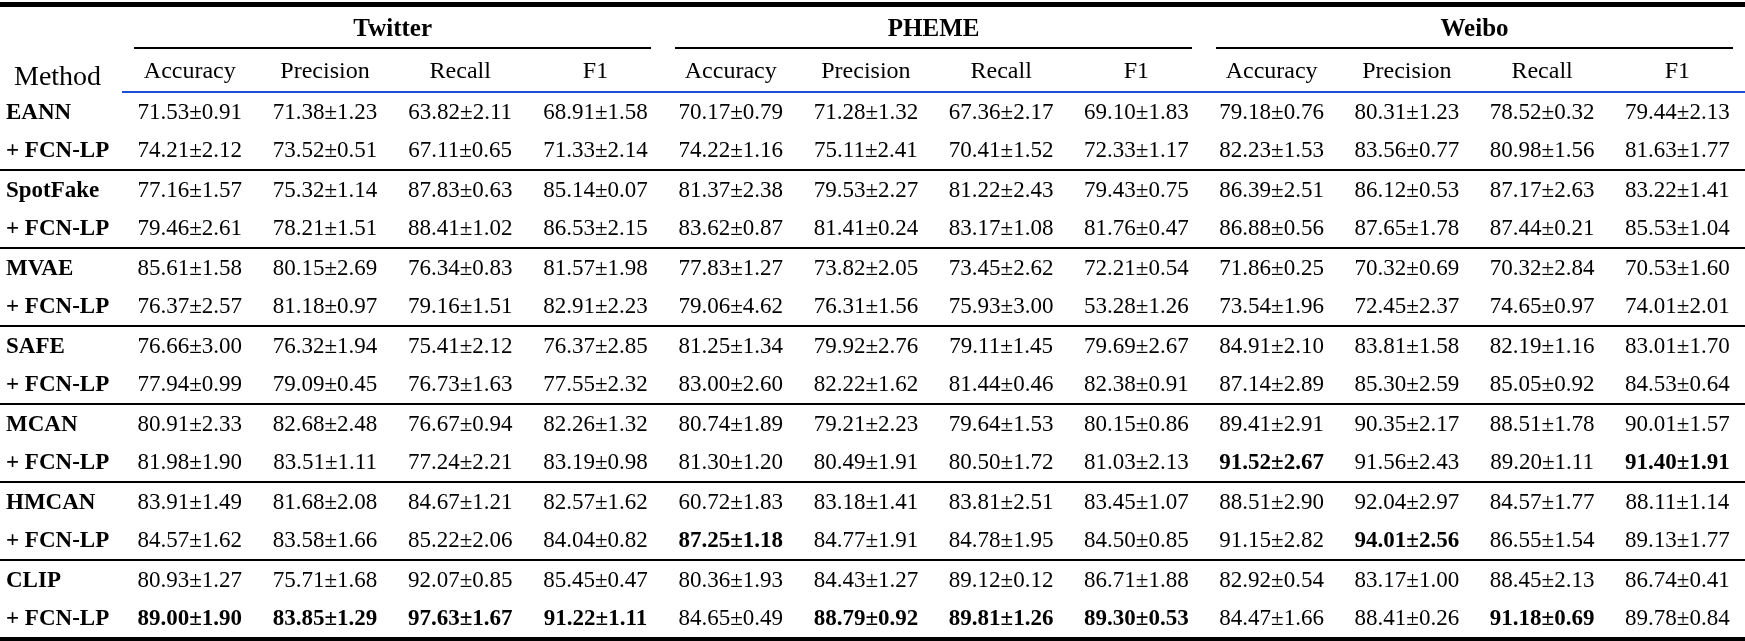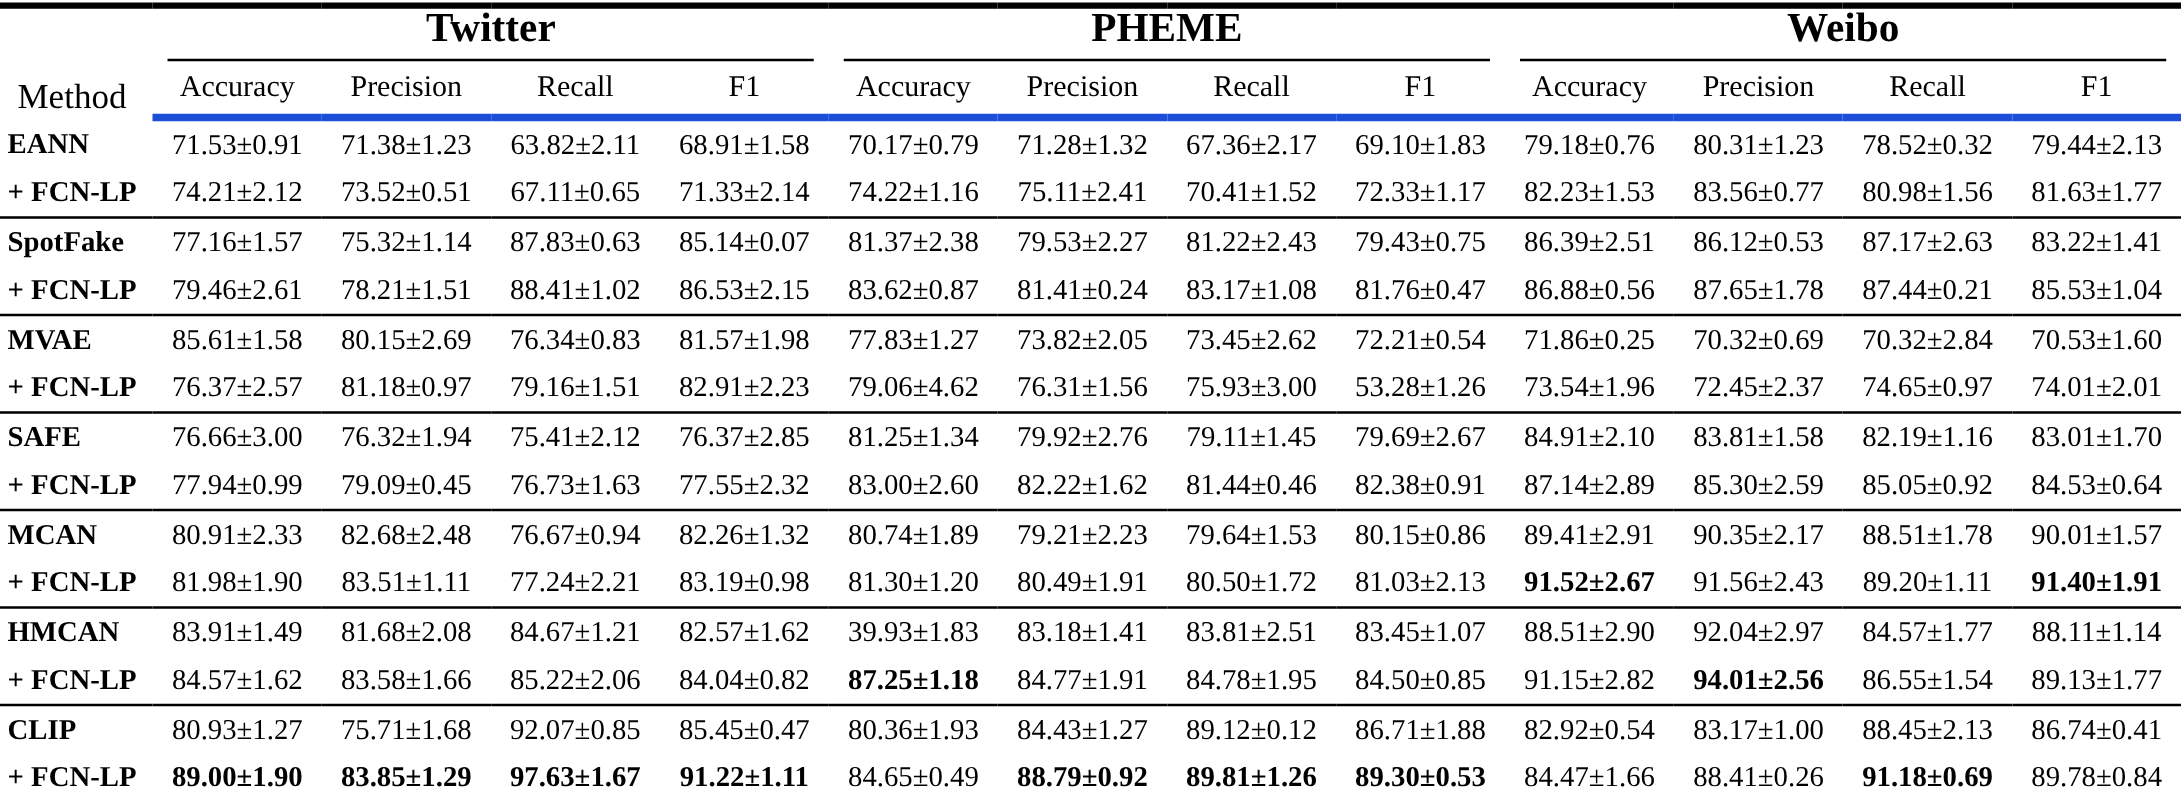--- a/index.html
+++ b/index.html
@@ -37,33 +37,33 @@
 
   
   th.method-head {
     text-align: left;
     padding-left: 14px;
     font-size: 28px;
   }
   tr.group-row th { height: 42px; vertical-align: bottom; }
   .group-label {
     font-weight: bold;
-    font-size: 33px;
+    font-size: 25px;
     line-height: 1;
     padding-bottom: 7px;
   }
   .cmidrule {
     height: 2px;
     background: #000000;
     margin: 0 12px;
   }
   tr.metric-row th {
     height: 42px;
     font-size: 24px;
-    border-bottom: 6px solid #1d4ed8;
+    border-bottom: 2px solid #1d4ed8;
   }
 
   
   tbody td { height: 38px; font-size: 23px; }
   td.method {
     text-align: left;
     padding-left: 6px;
     font-weight: bold;
     font-size: 23px;
   }
@@ -274,21 +274,21 @@
         <td class="val">91.56±2.43</td>
         <td class="val">89.20±1.11</td>
         <td class="val best">91.40±1.91</td>
       </tr>
       <tr class="block-start">
         <td class="method">HMCAN</td>
         <td class="val">83.91±1.49</td>
         <td class="val">81.68±2.08</td>
         <td class="val">84.67±1.21</td>
         <td class="val">82.57±1.62</td>
-        <td class="val">39.93±1.83</td>
+        <td class="val">60.72±1.83</td>
         <td class="val">83.18±1.41</td>
         <td class="val">83.81±2.51</td>
         <td class="val">83.45±1.07</td>
         <td class="val">88.51±2.90</td>
         <td class="val">92.04±2.97</td>
         <td class="val">84.57±1.77</td>
         <td class="val">88.11±1.14</td>
       </tr>
       <tr>
         <td class="method">+ FCN-LP</td>

